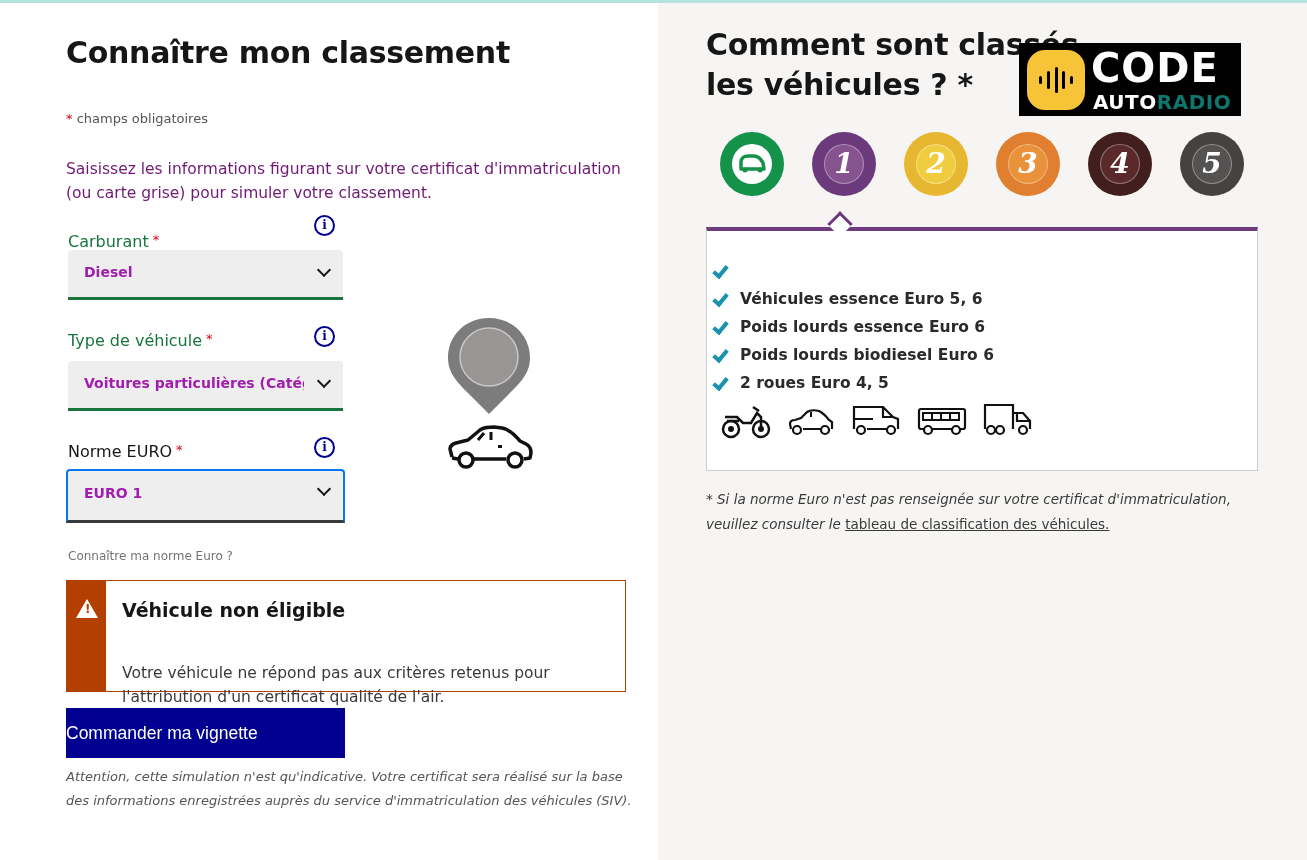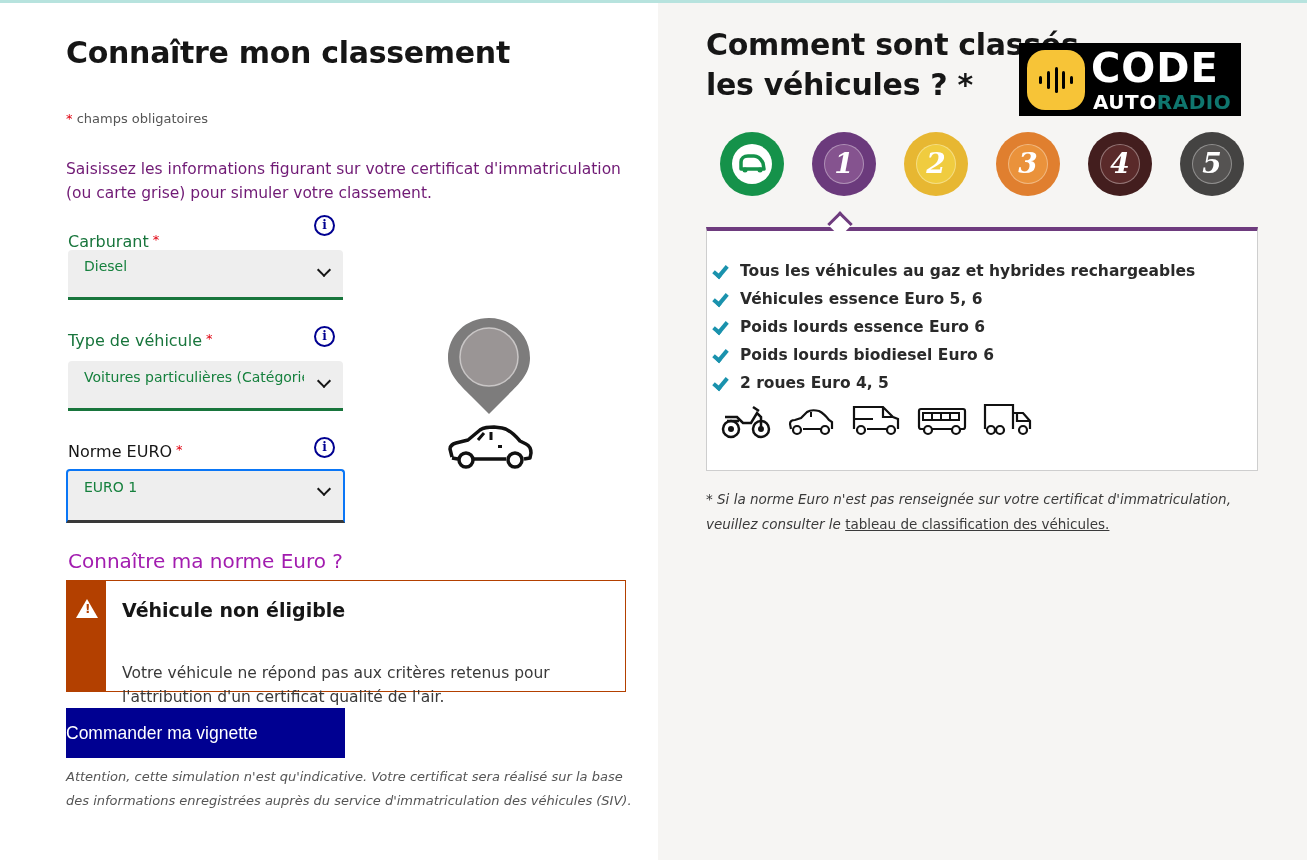--- a/index.html
+++ b/index.html
@@ -13,30 +13,30 @@
   .page-title { position: absolute; left: 66px; top: 32px; font-size: 30px; font-weight: bold; color: #161616; letter-spacing: -0.3px; }
   .req-note { position: absolute; left: 66px; top: 108px; font-size: 13px; color: #555; }
   .req-note .star { color: #e1000f; }
   .intro { position: absolute; left: 66px; top: 154px; width: 570px; font-size: 15.5px; line-height: 24px; color: #701a75; }
 
   .field-label { position: absolute; left: 68px; font-size: 16px; color: #18753c; }
   .field-label.neutral { color: #161616; }
   .field-label .star { color: #e1000f; font-size: 13px; vertical-align: top; margin-left: 4px; }
   .info-icon { position: absolute; left: 314px; width: 21px; height: 21px; border: 2px solid #000091; border-radius: 50%; color: #000091; font-weight: bold; font-size: 12px; line-height: 17px; text-align: center; font-family: "DejaVu Serif", serif; }
 
-  .select { position: absolute; left: 68px; width: 275px; height: 50px; background: #eeeeee; border-radius: 4px 4px 0 0; border-bottom: 3px solid #18753c; font-size: 14px; color: #15803d; padding: 8px 16px; white-space: nowrap; overflow: hidden; }
+  .select { position: absolute; left: 68px; width: 275px; height: 50px; background: #eeeeee; border-radius: 4px 4px 0 0; border-bottom: 3px solid #18753c; font-size: 14px; color: #a21caf; padding: 14px 16px; white-space: nowrap; overflow: hidden; font-weight: bold; }
   .select.focused { border: 2px solid #0a76f6; border-bottom: 3px solid #3a3a3a; left: 66px; width: 279px; height: 54px; }
   .select .val { display: inline-block; max-width: 220px; overflow: hidden; }
   .select .chev { position: absolute; right: 14px; top: 15px; width: 10px; height: 10px; border-right: 2px solid #161616; border-bottom: 2px solid #161616; transform: rotate(45deg); }
   .select.focused .chev { top: 13px; }
 
   .pin { position: absolute; left: 447px; top: 313px; width: 84px; height: 100px; }
   .car-big { position: absolute; left: 444px; top: 418px; width: 90px; height: 52px; }
 
-  .norm-link { position: absolute; left: 68px; top: 546px; font-size: 20px; color: #a21caf; }
+  .norm-link { position: absolute; left: 68px; top: 546px; font-size: 12px; color: #737373; }
 
   .alert { position: absolute; left: 66px; top: 577px; width: 560px; height: 112px; border: 1px solid #b34000; background: #fff; }
   .alert .bar { position: absolute; left: 0; top: 0; width: 39px; height: 110px; background: #b34000; }
   .alert .warn { position: absolute; left: 9px; top: 18px; width: 0; height: 0; border-left: 11px solid transparent; border-right: 11px solid transparent; border-bottom: 19px solid #fff; }
   .alert .warn-mark { position: absolute; left: 18px; top: 21px; width: 4px; font-size: 12px; font-weight: bold; color: #b34000; line-height: 14px; text-align: center; }
   .alert .title { position: absolute; left: 55px; top: 18px; font-size: 19px; font-weight: bold; color: #161616; }
   .alert .body { position: absolute; left: 55px; top: 48px; width: 480px; font-size: 15.5px; line-height: 24px; color: #3a3a3a; margin-top: 32px; }
 
   .cta { position: absolute; left: 66px; top: 705px; width: 279px; height: 50px; background: #000091; color: #fff; font-size: 17.5px; text-align: left; line-height: 50px; }
   .disclaimer { position: absolute; left: 66px; top: 762px; width: 570px; font-size: 13px; line-height: 24px; font-style: italic; color: #555; }
@@ -165,21 +165,21 @@
     <div class="badge" style="left:368px;background:#431e1e">
       <div class="inner" style="background:#5a2a2a">4</div>
     </div>
     <div class="badge" style="left:460px;background:#444342">
       <div class="inner" style="background:#555352">5</div>
     </div>
   </div>
 
   <div class="crit-box">
     <ul class="crit-list">
-      <li><span class="check"></span><span>Tous les véhicules au gaz et hybrides rechargeables</span></li>
+      <li><span class="check"></span></li>
       <li><span class="check"></span><span>Véhicules essence Euro 5, 6</span></li>
       <li><span class="check"></span><span>Poids lourds essence Euro 6</span></li>
       <li><span class="check"></span><span>Poids lourds biodiesel Euro 6</span></li>
       <li><span class="check"></span><span>2 roues Euro 4, 5</span></li>
     </ul>
     <div class="veh-icons">
       <svg width="50" height="36" viewBox="0 0 50 36">
         <circle cx="10" cy="26" r="8" fill="none" stroke="#111" stroke-width="2.5"></circle>
           <circle cx="10" cy="26" r="3" fill="#111"></circle>
         <circle cx="40" cy="26" r="8" fill="none" stroke="#111" stroke-width="2.5"></circle>

